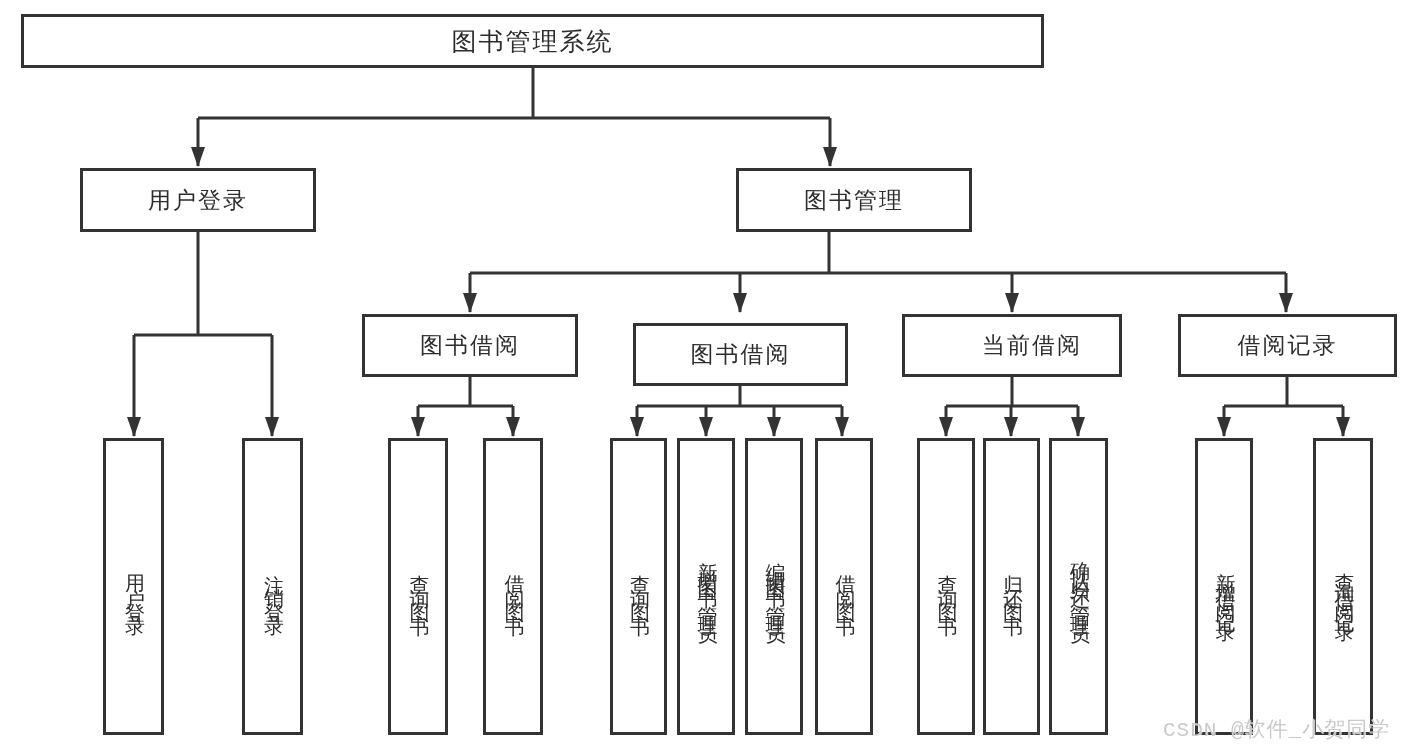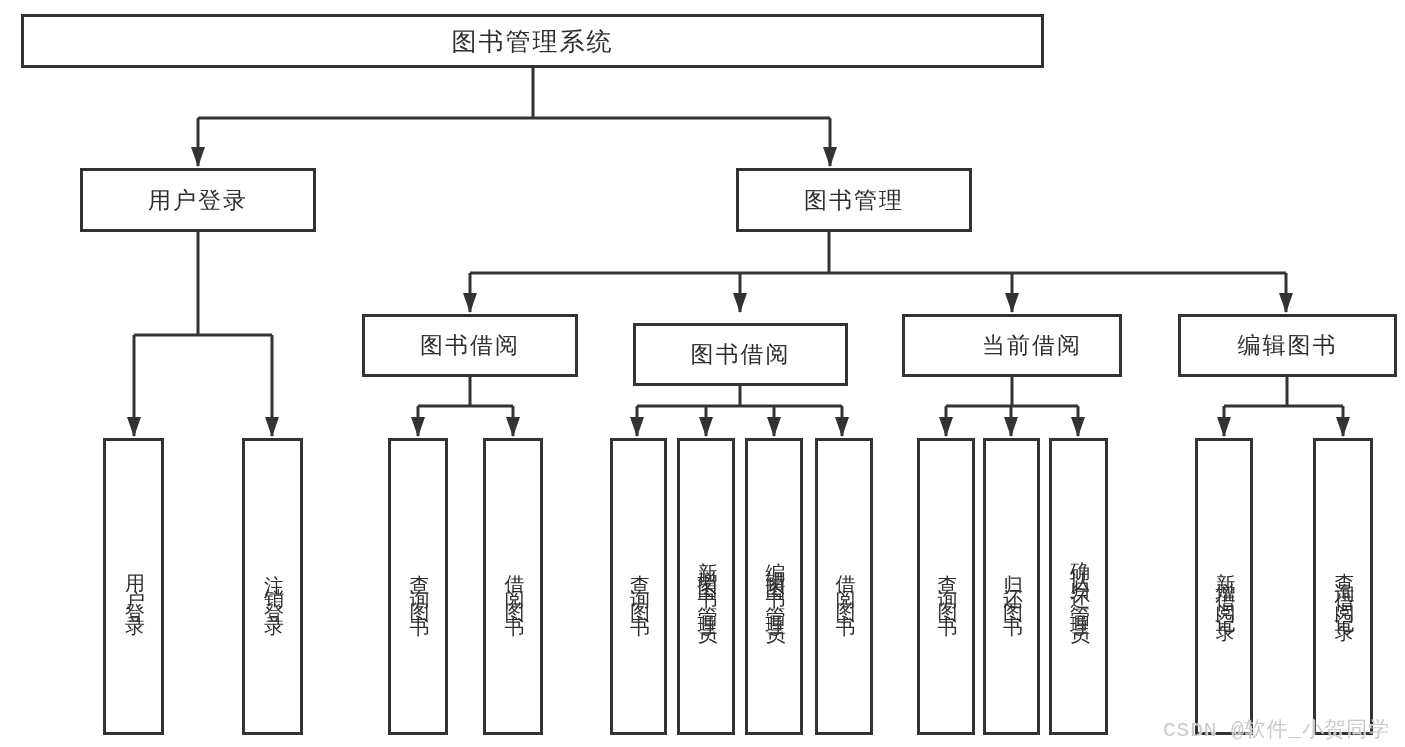--- a/index.html
+++ b/index.html
@@ -129,21 +129,21 @@
   <div class="node h n-new-book-rec">
     <span class="lbl">图书借阅</span>
   </div>
   <div class="node h n-book-borrow">
     <span class="lbl">图书借阅</span>
   </div>
   <div class="node h n-current-borrow">
     <span class="lbl">当前借阅</span>
   </div>
   <div class="node h n-borrow-records">
-    <span class="lbl">编辑图书</span>
+    <span class="lbl">借阅记录</span>
   </div>
 
   <div class="node v n-leaf-user-login">
     <span class="lbl sp4">用户登录</span>
   </div>
   <div class="node v n-leaf-logout">
     <span class="lbl sp4">注销登录</span>
   </div>
 
   <div class="node v n-leaf-rec-query">

